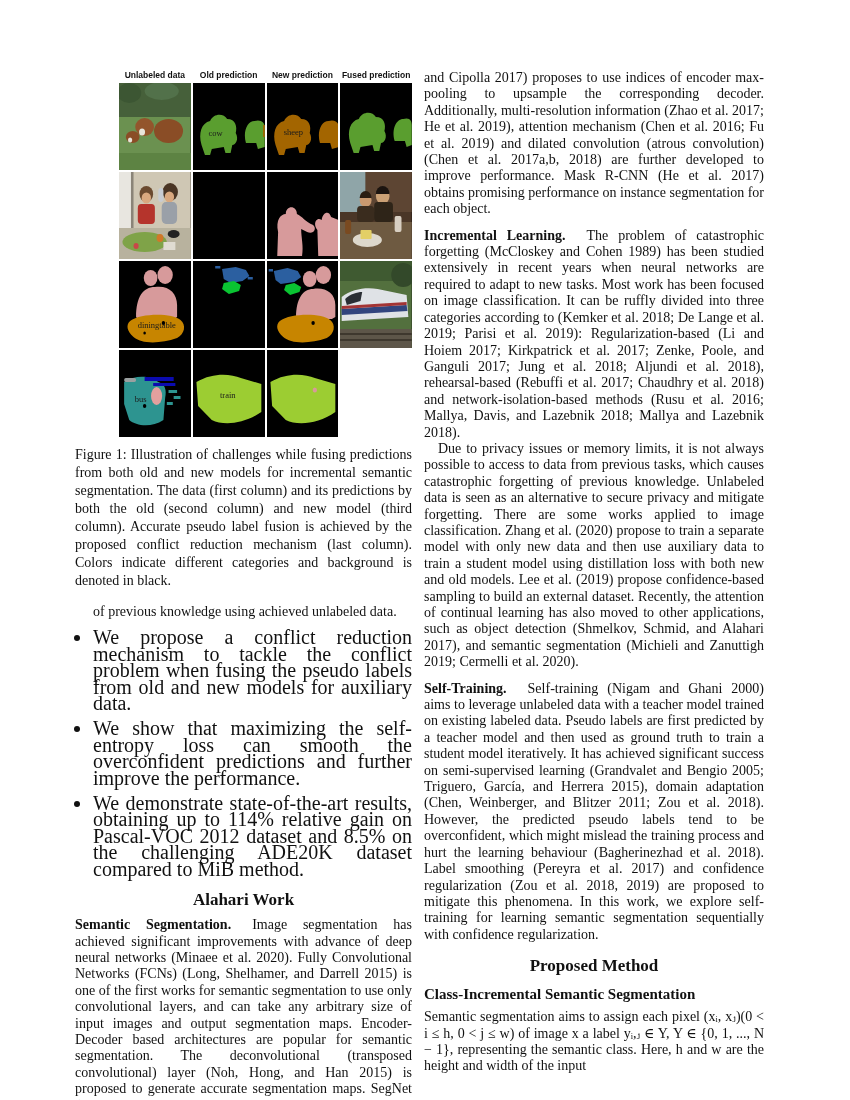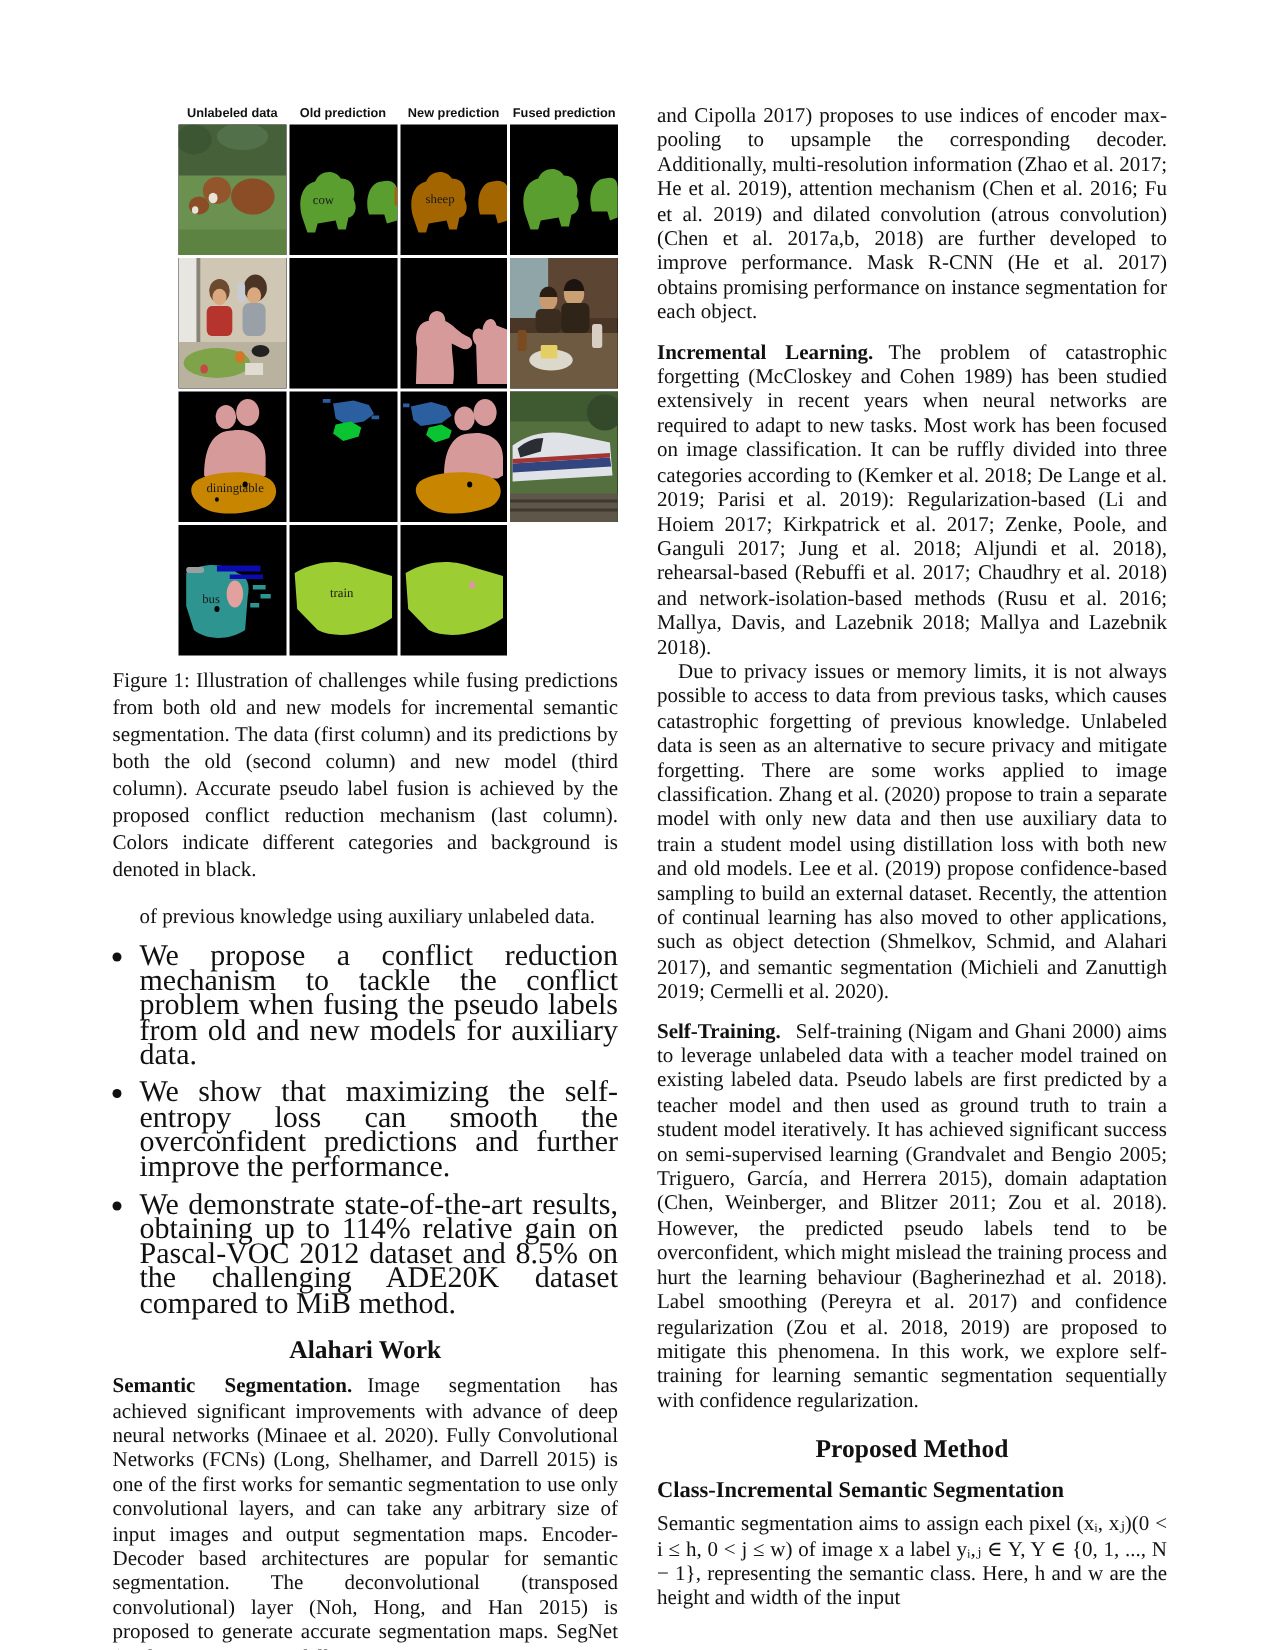--- a/index.html
+++ b/index.html
@@ -1,20 +1,20 @@
 <!DOCTYPE html>
 <html><head>
 <meta charset="utf-8">
 <style>
   html,body{margin:0;padding:0;background:#ffffff;}
   .page{position:relative;width:850px;height:1100px;background:#ffffff;overflow:hidden;
         font-family:"Liberation Serif","DejaVu Serif",serif;color:#111;}
   .col{position:absolute;top:66px;}
   .col-left{left:75px;width:337px;}
-  .col-right{left:438px;width:340px;}
+  .col-right{left:424px;width:340px;}
 
   
   .fig{margin:0 0 0 0;padding-left:44px;}
   .fig-headers{display:grid;grid-template-columns:repeat(4,1fr);gap:2px;margin:4px 0 3px 0;}
   .fig-headers span{font-family:"Liberation Sans","DejaVu Sans",sans-serif;font-weight:bold;
                     font-size:8.5px;text-align:center;color:#111;}
   .fig-grid{display:grid;grid-template-columns:repeat(4,1fr);grid-auto-rows:87px;gap:2px;}
   .cell{position:relative;background:#000;overflow:hidden;}
   .cell svg{display:block;width:100%;height:100%;}
   .seg-label{position:absolute;font-family:Liberation Serif, serif;
@@ -23,21 +23,21 @@
   
   .caption{font-size:14px;line-height:18px;text-align:justify;margin:9px 0 0 0;}
   .orphan{font-size:14px;line-height:16.4px;margin:14px 0 0 18px;text-align:justify;}
   ul.bullets{margin:0;padding:0 0 0 18px;list-style:disc;}
   ul.bullets li{font-size:20px;line-height:16.4px;text-align:justify;margin-top:9px;}
   h2.sec{font-size:17px;font-weight:bold;text-align:center;margin:13px 0 7px 0;}
   h3.subsec{font-size:15px;font-weight:bold;text-align:left;margin:10px 0 6px 0;}
   p.body{font-size:14px;line-height:16.4px;text-align:justify;margin:0;}
   p.para-gap{margin-top:10px;}
   p.indent{text-indent:14px;}
-  .lead{font-weight:bold;margin-right:10px;}
+  .lead{font-weight:bold;margin-right:21px;}
 </style>
 </head>
 <body>
 
 <div class="page">
 
   <div class="col col-left">
 
     <figure class="fig" style="margin:0;">
       <div class="fig-headers">
@@ -205,21 +205,21 @@
           <svg viewBox="0 0 84 87" preserveAspectRatio="none">
             <path d="M4,32 C24,22 44,24 56,28 L80,34 L80,62 C60,74 36,76 22,70 L6,56 Z" fill="#9ccd32"></path>
             <circle cx="56" cy="40" r="2.5" fill="#d89a9a"></circle>
           </svg>
         </div>
       </div>
     </figure>
 
     <p class="caption">Figure 1: Illustration of challenges while fusing predictions from both old and new models for incremental semantic segmentation. The data (first column) and its predictions by both the old (second column) and new model (third column). Accurate pseudo label fusion is achieved by the proposed conflict reduction mechanism (last column). Colors indicate different categories and background is denoted in black.</p>
 
-    <p class="orphan">of previous knowledge using auxiliary unlabeled data.</p>
+    <p class="orphan">of previous knowledge using achieved unlabeled data.</p>
 
     <ul class="bullets">
       <li>We propose a conflict reduction mechanism to tackle the conflict problem when fusing the pseudo labels from old and new models for auxiliary data.</li>
       <li>We show that maximizing the self-entropy loss can smooth the overconfident predictions and further improve the performance.</li>
       <li>We demonstrate state-of-the-art results, obtaining up to 114% relative gain on Pascal-VOC 2012 dataset and 8.5% on the challenging ADE20K dataset compared to MiB method.</li>
     </ul>
 
     <h2 class="sec">Alahari Work</h2>
 
     <p class="body"><b class="lead">Semantic Segmentation.</b><span>Image segmentation has achieved significant improvements with advance of deep neural networks (Minaee et al. 2020). Fully Convolutional Networks (FCNs) (Long, Shelhamer, and Darrell 2015) is one of the first works for semantic segmentation to use only convolutional layers, and can take any arbitrary size of input images and output segmentation maps. Encoder-Decoder based architectures are popular for semantic segmentation. The deconvolutional (transposed convolutional) layer (Noh, Hong, and Han 2015) is proposed to generate accurate segmentation maps. SegNet (Badrinarayanan, Kendall,</span></p>

